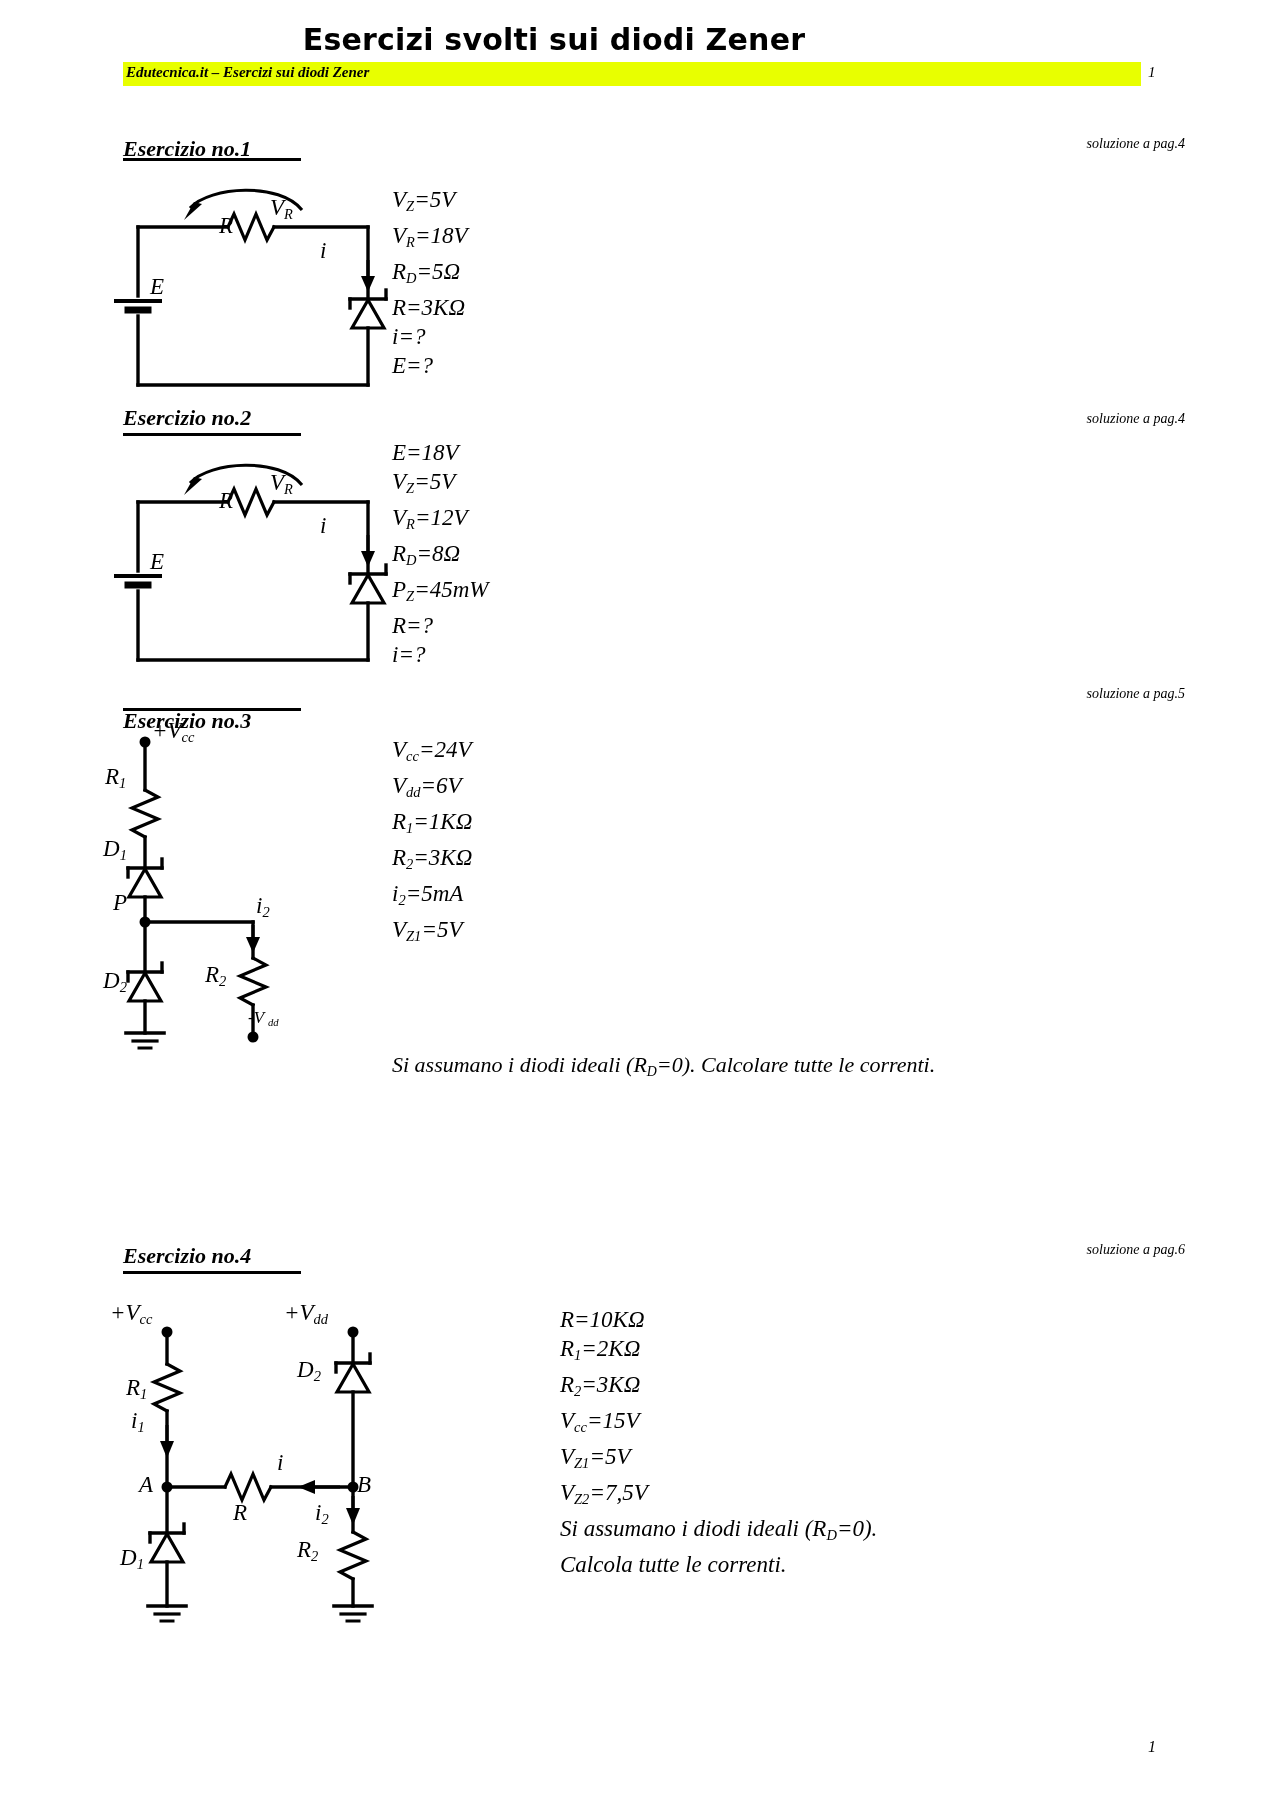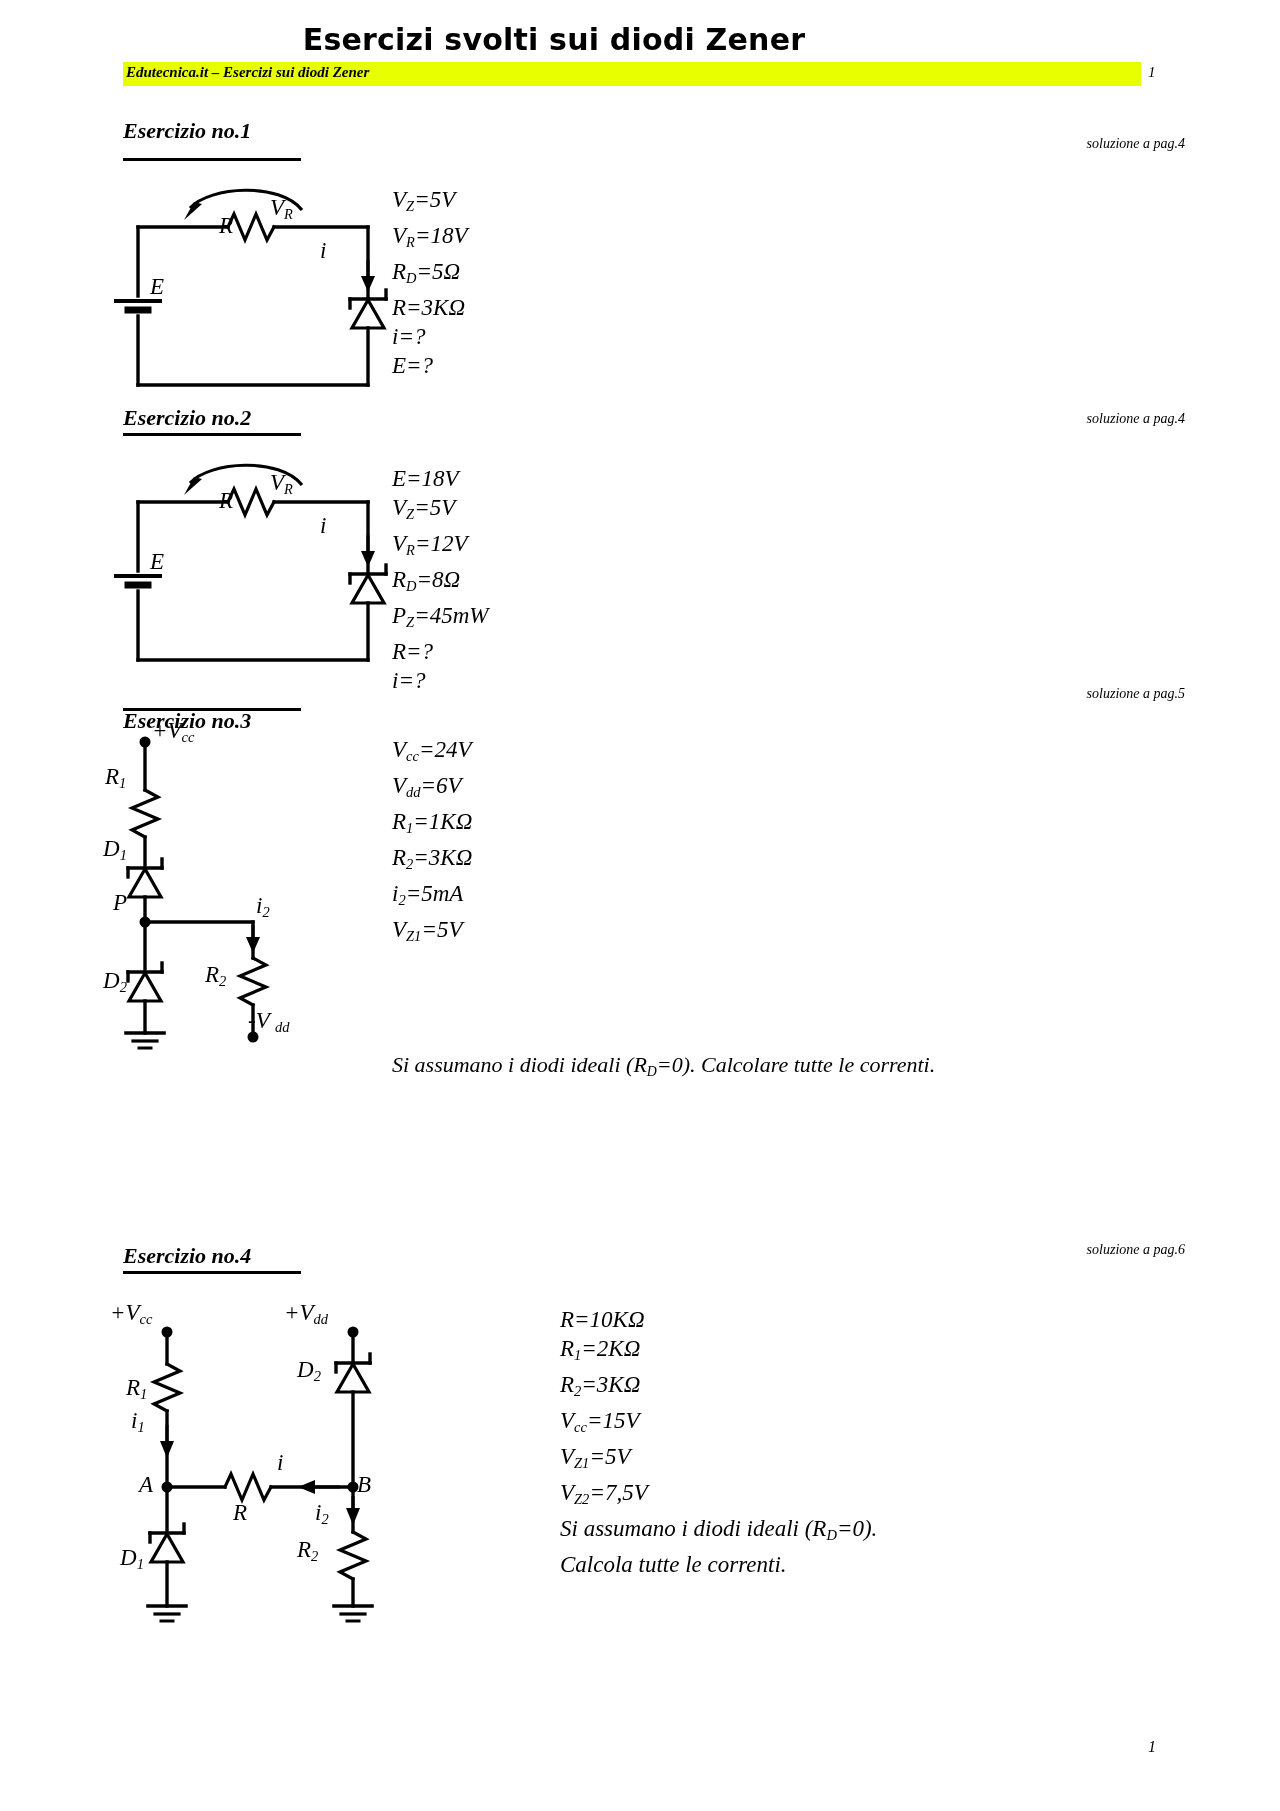--- a/index.html
+++ b/index.html
@@ -120,21 +120,21 @@
 <body>
 
 <div class="page">
 
   <div class="doc-title">Esercizi svolti sui diodi Zener</div>
 
   <div class="header-band"></div>
   <div class="header-band-text">Edutecnica.it – Esercizi sui diodi Zener</div>
   <div class="header-page-num">1</div>
 
-  <div class="ex-head" style="top:118px; left:123px;text-align:center;">Esercizio no.1</div>
+  <div class="ex-head" style="top:136px; left:123px;text-align:center;">Esercizio no.1</div>
   <div class="ex-head-rule" style="top:158px; left:123px; width:178px;"></div>
   <div class="ex-sol" style="top:136px;">soluzione a pag.4</div>
 
   <svg class="circuit" style="top:180px; left:110px;" width="300" height="230" viewBox="0 0 300 230">
     <g fill="none" stroke="#000" stroke-width="3.4" stroke-linecap="square">
 
       <path d="M 28 47 L 118 47"></path>
 
       <path d="M 118 47 L 124 34 L 135 60 L 146 34 L 157 60 L 164 47" stroke-width="3.2"></path>
 
@@ -207,21 +207,21 @@
     <path d="M 258 112 L 251 96 L 265 96 Z" fill="#000"></path>
     <path d="M 80 28 C 100 6 170 2 192 30" fill="none" stroke="#000" stroke-width="3"></path>
     <path d="M 74 40 L 92 24 L 84 22 Z" fill="#000"></path>
   </svg>
 
   <div style="position:absolute; top:470px; left:270px; font-style:italic; font-size:23px;">V<sub>R</sub></div>
   <div style="position:absolute; top:488px; left:219px; font-style:italic; font-size:23px;">R</div>
   <div style="position:absolute; top:549px; left:150px; font-style:italic; font-size:23px;">E</div>
   <div style="position:absolute; top:513px; left:320px; font-style:italic; font-size:23px;">i</div>
 
-  <div class="formulas" style="top:438px; left:392px;margin-top:26px;">
+  <div class="formulas" style="top:438px; left:392px;">
     <div>E=18V</div>
     <div>V<sub>Z</sub>=5V</div>
     <div>V<sub>R</sub>=12V</div>
     <div>R<sub>D</sub>=8Ω</div>
     <div>P<sub>Z</sub>=45mW</div>
     <div>R=?</div>
     <div>i=?</div>
   </div>
 
   <div class="ex-head" style="top:708px; left:123px;">Esercizio no.3</div>
@@ -276,21 +276,21 @@
     <path d="M 143 238 L 136 222 L 150 222 Z" fill="#000"></path>
   </svg>
 
   <div style="position:absolute; top:718px; left:152px; font-style:italic; font-size:23px;">+V<sub>cc</sub></div>
   <div style="position:absolute; top:764px; left:105px; font-style:italic; font-size:23px;">R<sub>1</sub></div>
   <div style="position:absolute; top:836px; left:103px; font-style:italic; font-size:23px;">D<sub>1</sub></div>
   <div style="position:absolute; top:890px; left:113px; font-style:italic; font-size:23px;">P</div>
   <div style="position:absolute; top:893px; left:256px; font-style:italic; font-size:23px;">i<sub>2</sub></div>
   <div style="position:absolute; top:962px; left:205px; font-style:italic; font-size:23px;">R<sub>2</sub></div>
   <div style="position:absolute; top:968px; left:103px; font-style:italic; font-size:23px;">D<sub>2</sub></div>
-  <div style="position:absolute; top:1008px; left:248px; font-style:italic; font-size:23px;">-V <sub>dd</sub></div>
+  <div style="position:absolute; top:1008px; left:248px; font-style:italic; font-size:17px;">-V <sub>dd</sub></div>
 
   <div class="formulas" style="top:735px; left:392px;font-style:italic;">
     <div>V<sub>cc</sub>=24V</div>
     <div>V<sub>dd</sub>=6V</div>
     <div>R<sub>1</sub>=1KΩ</div>
     <div>R<sub>2</sub>=3KΩ</div>
     <div>i<sub>2</sub>=5mA</div>
     <div>V<sub>Z1</sub>=5V</div>
   </div>
 

